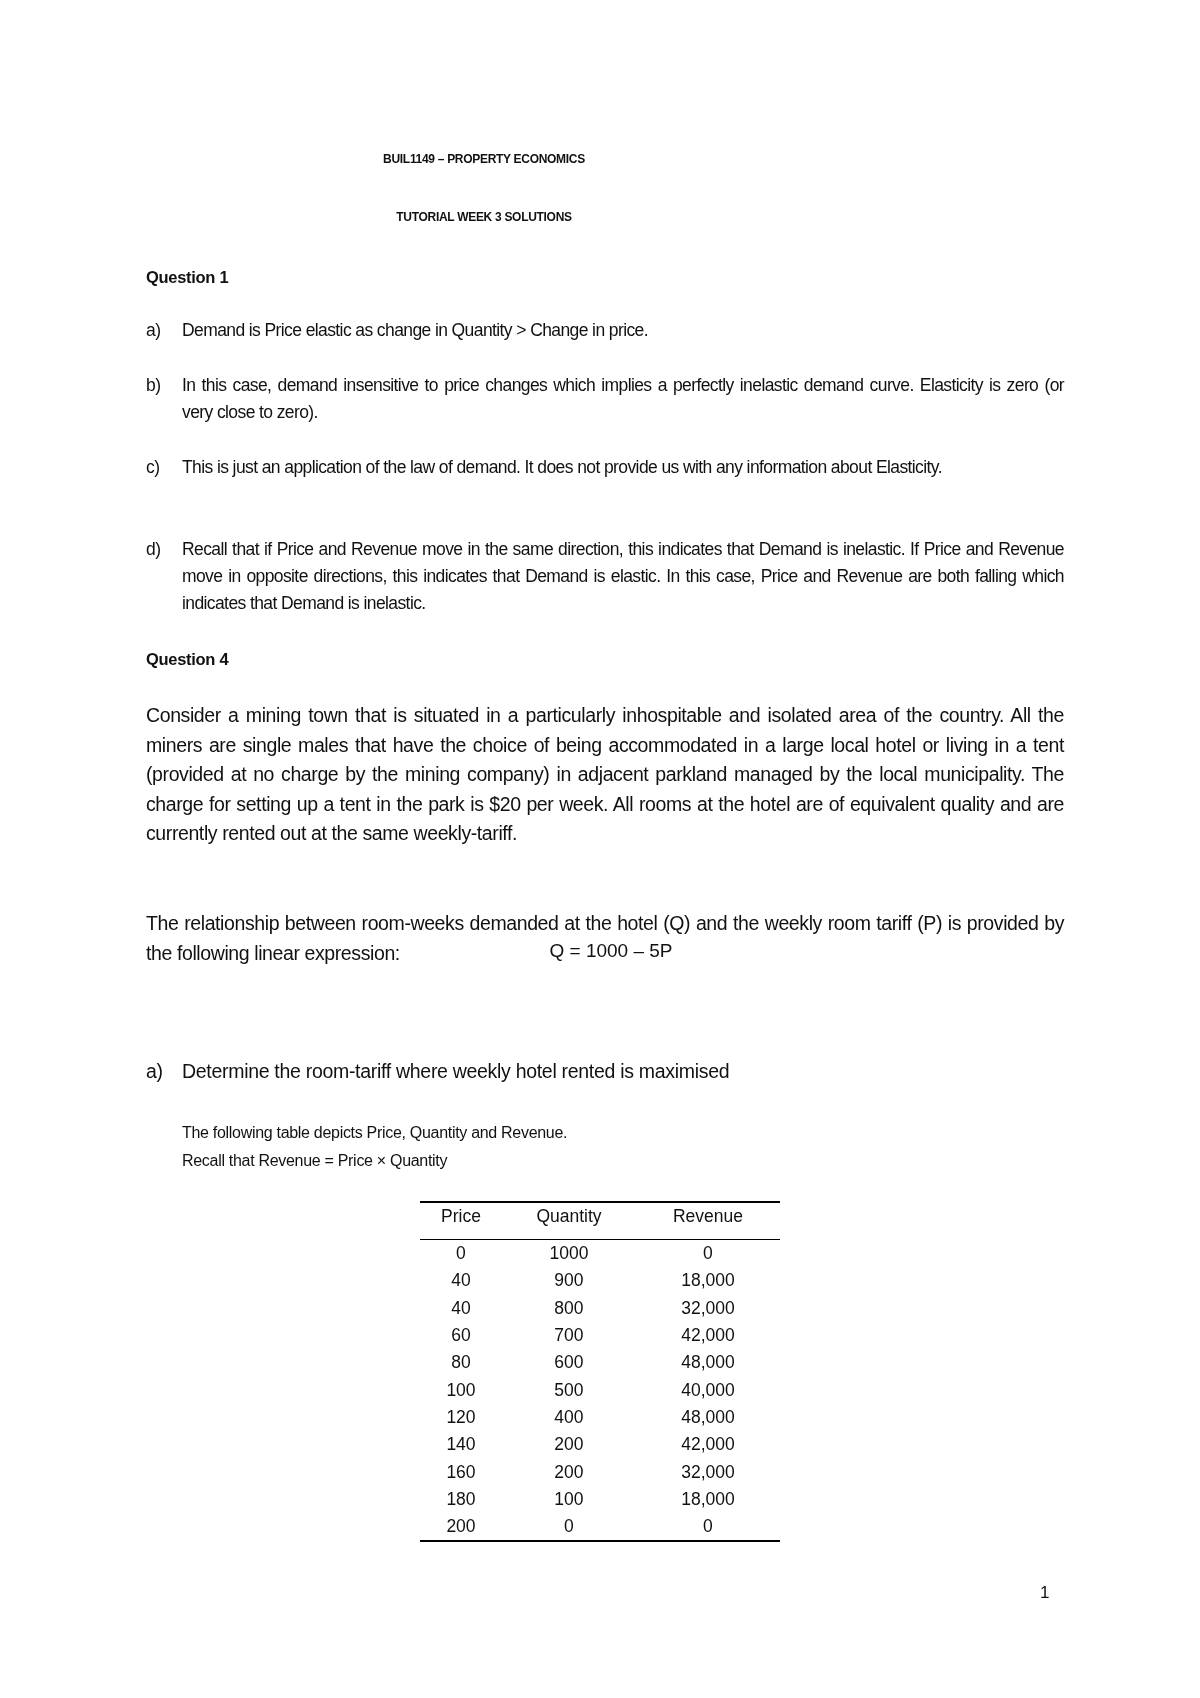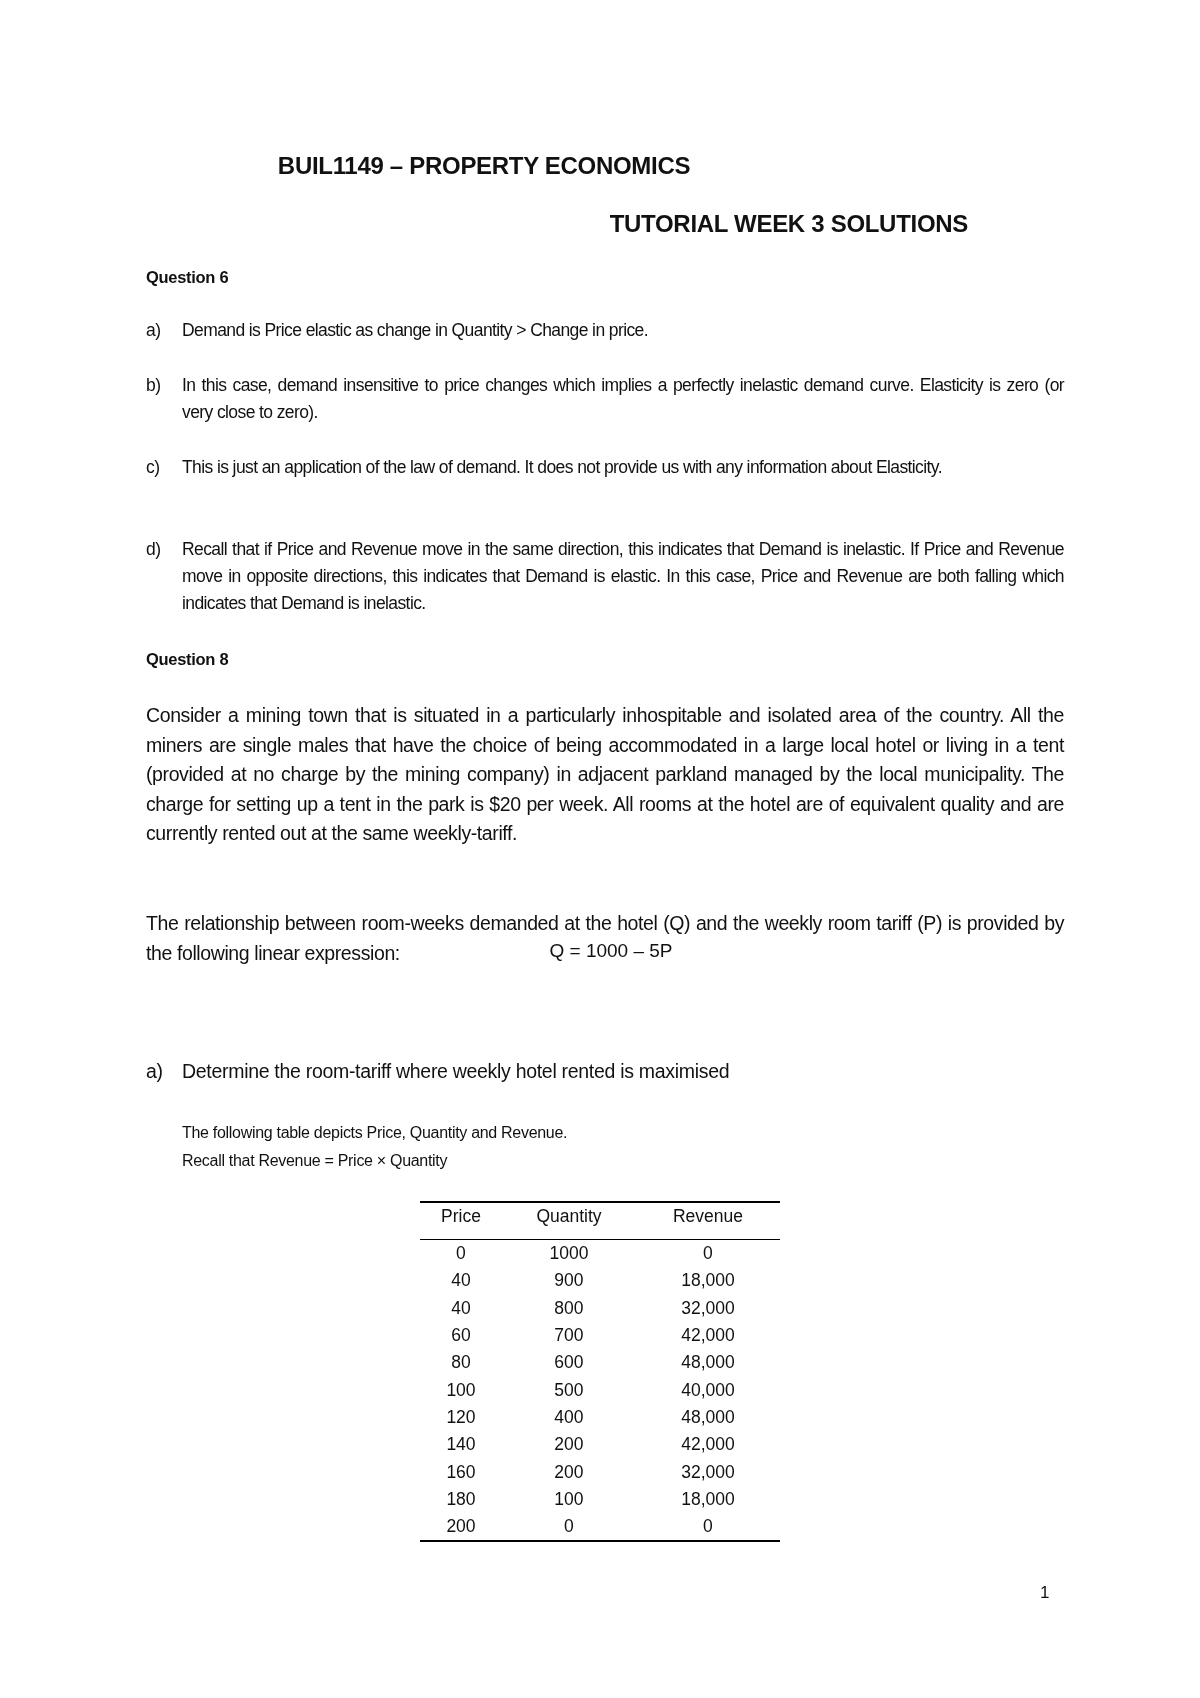--- a/index.html
+++ b/index.html
@@ -1,20 +1,20 @@
 <!DOCTYPE html>
 <html><head>
 <meta charset="utf-8">
 <style>
   html, body { margin: 0; padding: 0; background: #ffffff; }
   body { width: 1200px; height: 1698px; position: relative; overflow: hidden;
          font-family: "Liberation Sans", sans-serif; color: #111; }
   .page { position: absolute; left: 0; top: 0; width: 1200px; height: 1698px; }
   .center-title { position: absolute; left: 0; width: 968px; text-align: center;
-                  font-weight: bold; font-size: 24px; letter-spacing: -0.3px; }
+                  font-weight: bold; font-size: 12px; letter-spacing: -0.3px; }
   .qhead { position: absolute; left: 146px; font-weight: bold; font-size: 16.5px; letter-spacing: -0.3px; }
   .item { position: absolute; left: 146px; width: 918px; font-size: 17.5px; line-height: 27px;
           letter-spacing: -0.6px; text-align: justify; }
   .item .lbl { position: absolute; left: 0; top: 0; }
   .item .txt { margin-left: 36px; display: block; text-align: justify; }
   .para { position: absolute; left: 146px; width: 918px; font-size: 19.5px; line-height: 29.6px;
           text-align: justify; letter-spacing: -0.4px; }
   .eq { position: absolute; left: 0; width: 1200px; text-align: center; font-size: 19px; }
   .sub { position: absolute; left: 182px; font-size: 16px; line-height: 27px; letter-spacing: -0.3px; }
   table.data { position: absolute; left: 420px; top: 1201px; width: 360px; border-collapse: collapse;
@@ -23,42 +23,42 @@
   table.data td { text-align: center; padding: 0; height: 27.3px; }
   table.data tr:last-child td { border-bottom: 2px solid #000; }
   .pagenum { position: absolute; left: 1040px; top: 1583px; font-size: 17px; }
 </style>
 </head>
 <body>
 
 <div class="page">
 
   <div class="center-title" style="top:152px;">BUIL1149 – PROPERTY ECONOMICS</div>
-  <div class="center-title" style="top:210px;text-align:right;">TUTORIAL WEEK 3 SOLUTIONS</div>
+  <div class="center-title" style="top:210px;">TUTORIAL WEEK 3 SOLUTIONS</div>
 
-  <div class="qhead" style="top:268px;">Question 6</div>
+  <div class="qhead" style="top:268px;">Question 1</div>
 
   <div class="item" style="top:317px;">
     <span class="lbl">a)</span>
     <span class="txt">Demand is Price elastic as change in Quantity &gt; Change in price.</span>
   </div>
   <div class="item" style="top:372px;">
     <span class="lbl">b)</span>
     <span class="txt">In this case, demand insensitive to price changes which implies a perfectly inelastic demand curve. Elasticity is zero (or very close to zero).</span>
   </div>
   <div class="item" style="top:454px;">
     <span class="lbl">c)</span>
     <span class="txt">This is just an application of the law of demand. It does not provide us with any information about Elasticity.</span>
   </div>
   <div class="item" style="top:536px;">
     <span class="lbl">d)</span>
     <span class="txt">Recall that if Price and Revenue move in the same direction, this indicates that Demand is inelastic. If Price and Revenue move in opposite directions, this indicates that Demand is elastic. In this case, Price and Revenue are both falling which indicates that Demand is inelastic.</span>
   </div>
 
-  <div class="qhead" style="top:650px;">Question 8</div>
+  <div class="qhead" style="top:650px;">Question 4</div>
 
   <div class="para" style="top:701px;">Consider a mining town that is situated in a particularly inhospitable and isolated area of the country. All the miners are single males that have the choice of being accommodated in a large local hotel or living in a tent (provided at no charge by the mining company) in adjacent parkland managed by the local municipality. The charge for setting up a tent in the park is $20 per week.  All rooms at the hotel are of equivalent quality and are currently rented out at the same weekly-tariff.</div>
   <div class="para" style="top:909px;">The relationship between room-weeks demanded at the hotel (Q) and the weekly room tariff (P) is provided by the following linear expression:</div>
 
   <div class="eq" style="top:940px;padding-left:11px;">Q = 1000 – 5P</div>
 
   <div class="item" style="top:1058px; font-size:19.5px; letter-spacing:-0.3px;">
     <span class="lbl">a)</span>
     <span class="txt">Determine the room-tariff where weekly hotel rented is maximised</span>
   </div>

